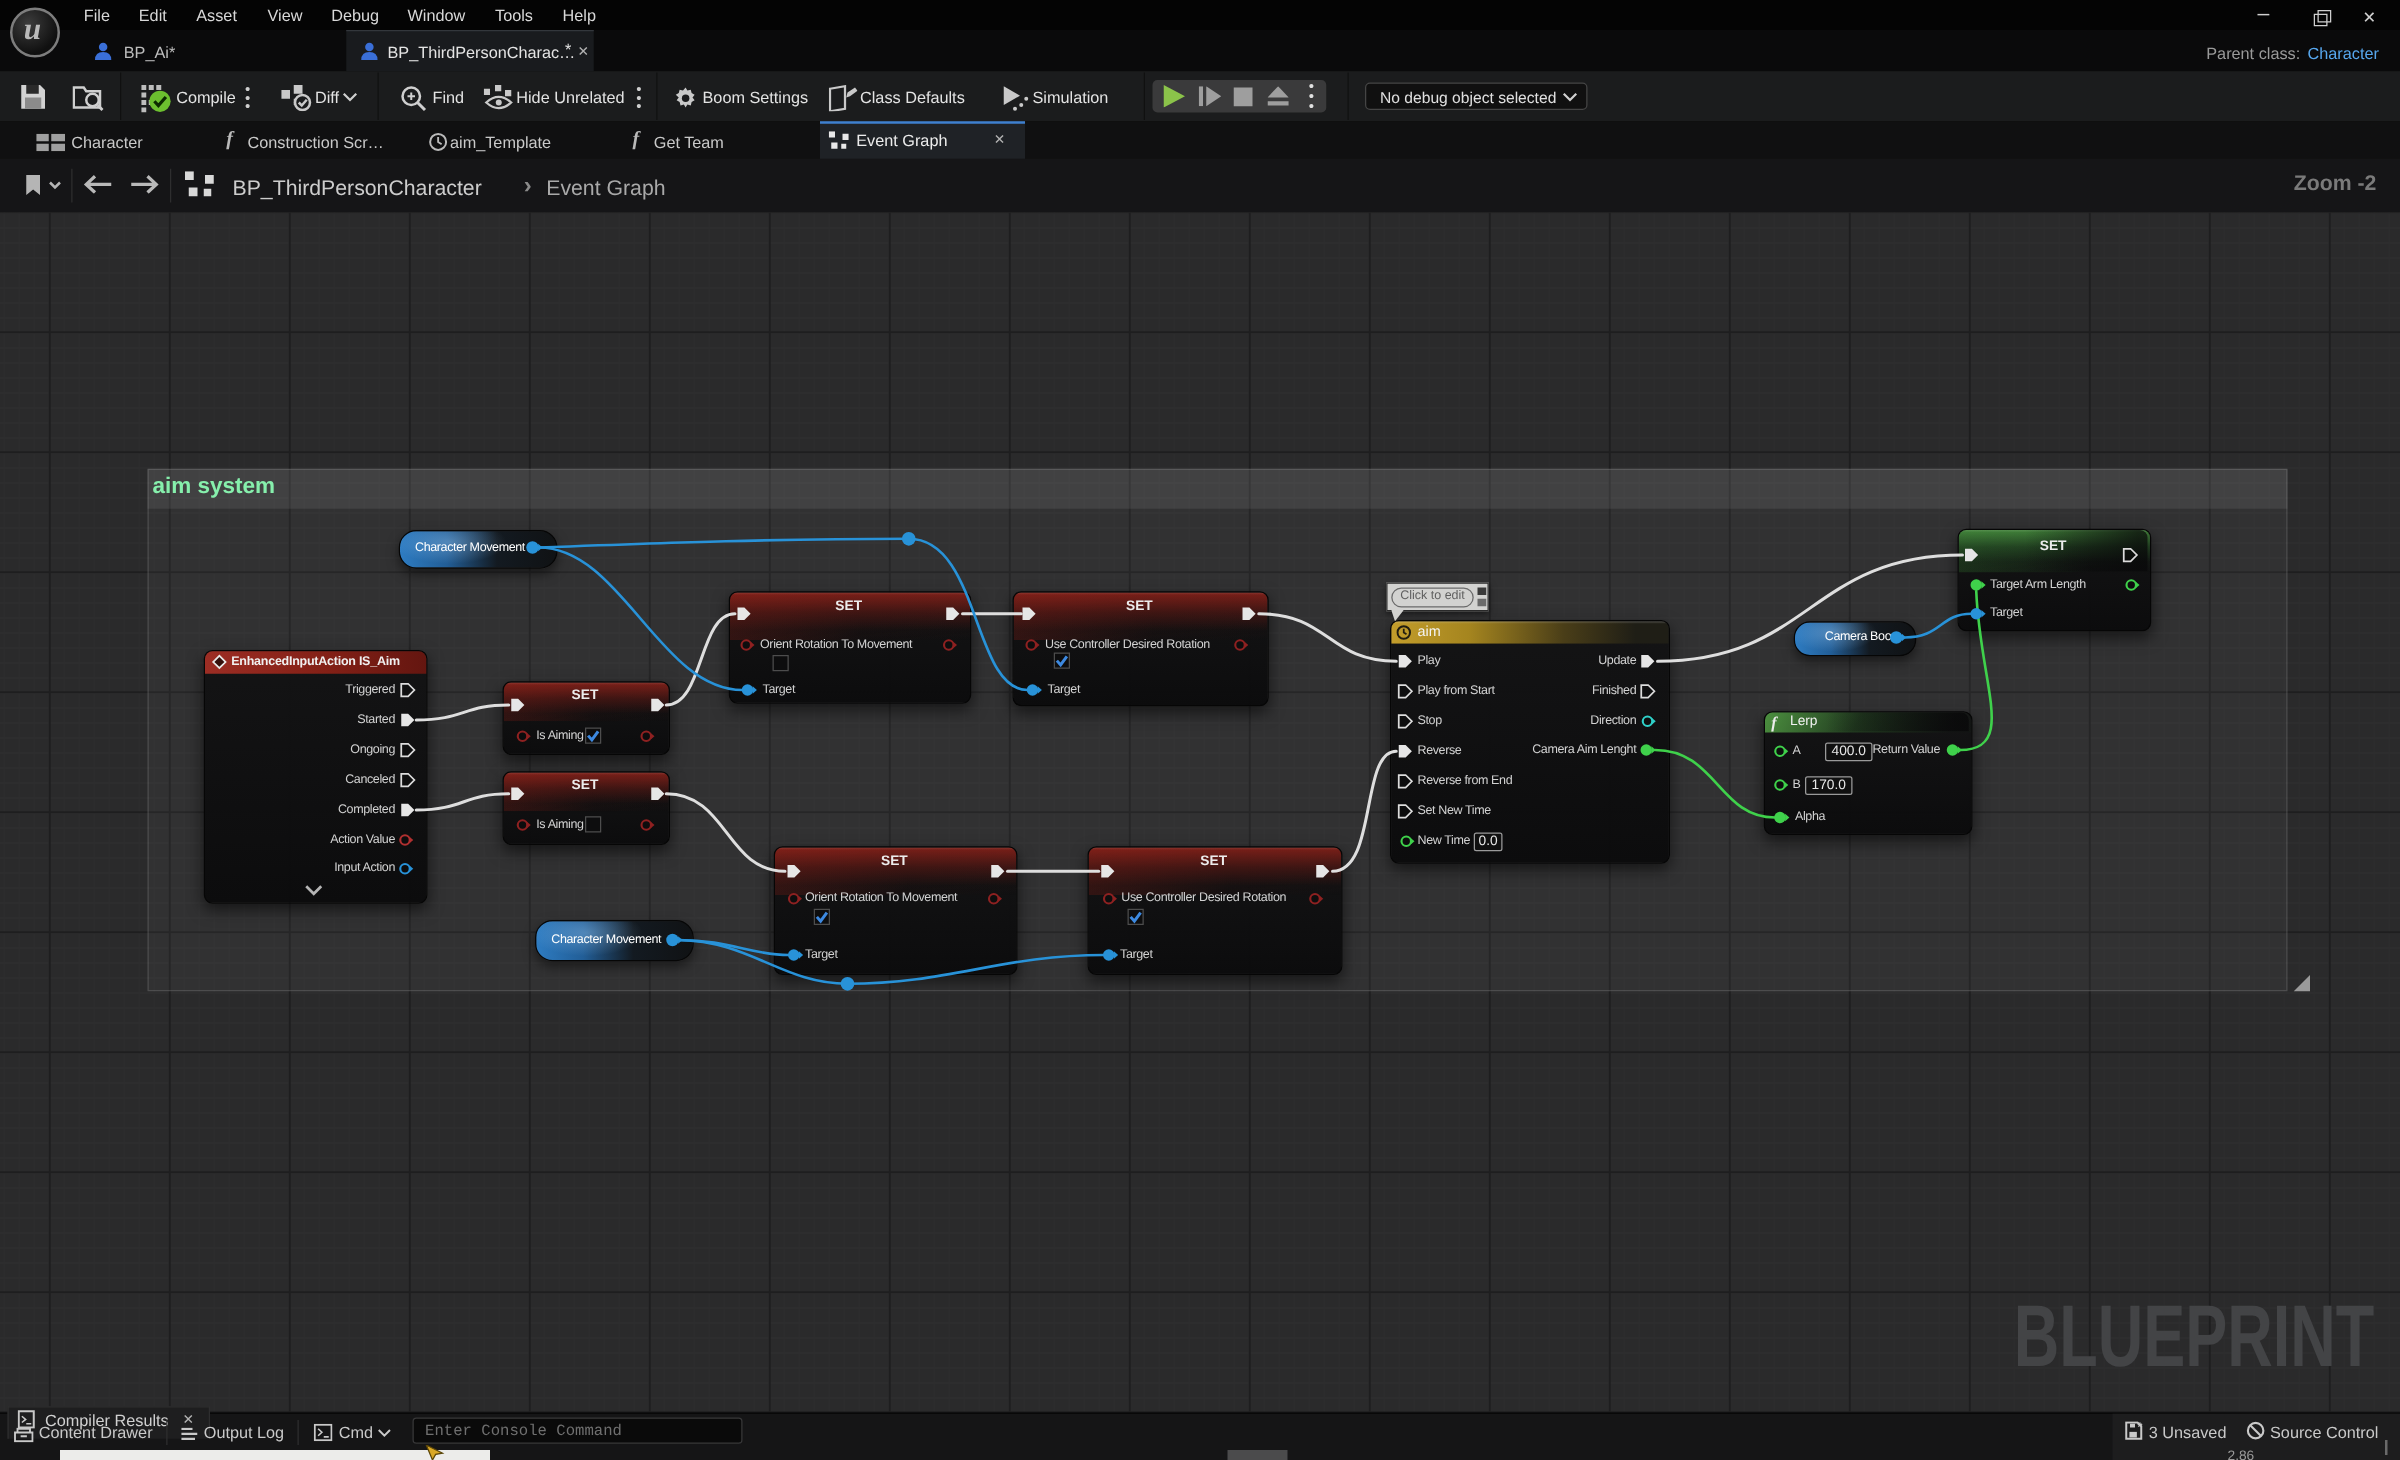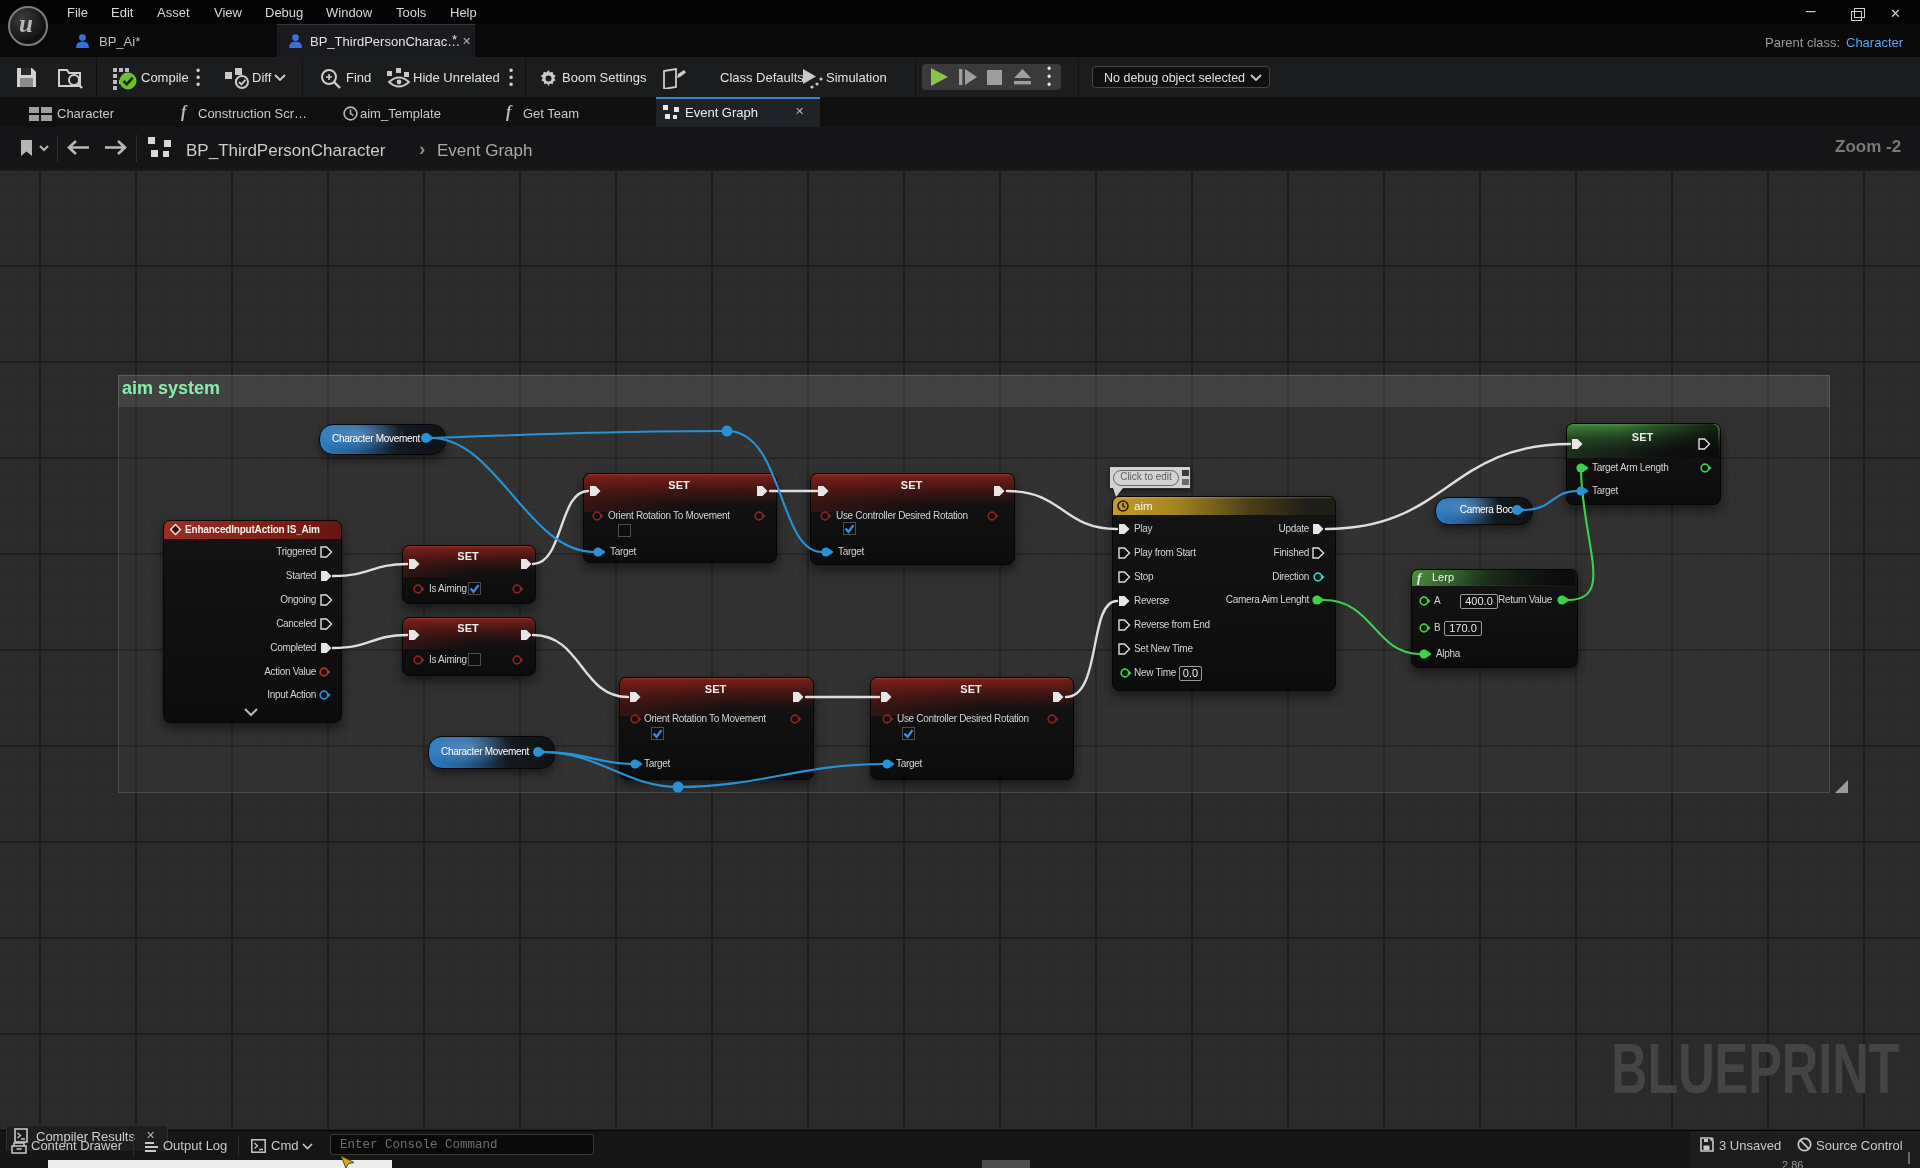--- a/index.html
+++ b/index.html
@@ -132,21 +132,21 @@
 <div class="t" style="left:509px;top:68px;font-size:12px;color:#cfcfcf;line-height:7px;">•<br>•<br>•</div>
 <svg class="abs" style="left:538px;top:68px" width="21" height="21" viewBox="0 0 21 21">
 <path d="M10.5 2 l1.4 2.4 2.7-.7.7 2.7 2.4 1.4-1.7 2.2 1.7 2.2-2.4 1.4-.7 2.7-2.7-.7-1.4 2.4-1.4-2.4-2.7.7-.7-2.7-2.4-1.4 1.7-2.2L2.6 7.8 5 6.4l.7-2.7 2.7.7z" fill="#c9c9c9"></path>
 <circle cx="10.5" cy="10.5" r="3" fill="#1b1c1d"></circle>
   </svg>
 <div class="t" style="left:562px;top:70px;font-size:13px;color:#e3e3e3;font-weight:normal;">Boom Settings</div>
 <svg class="abs" style="left:663px;top:68px" width="23" height="21" viewBox="0 0 23 21">
 <path d="M1 3 l12-2 v18 l-12 2 z" fill="none" stroke="#c9c9c9" stroke-width="1.8"></path>
 <path d="M15 6 l6-4 2 2.6-6 4.4-3 1z" fill="#c9c9c9"></path>
   </svg>
-<div class="t" style="left:688px;top:70px;font-size:13px;color:#e3e3e3;font-weight:normal;margin-left:32px;">Class Defaults</div>
+<div class="t" style="left:688px;top:70px;font-size:13px;color:#e3e3e3;font-weight:normal;">Class Defaults</div>
 <svg class="abs" style="left:800px;top:68px" width="23" height="21" viewBox="0 0 23 21">
 <path d="M3 1 l13 7.5 L3 16z" fill="#c9c9c9"></path>
     <g fill="#c9c9c9">
       <circle cx="17" cy="16" r="1.6"></circle>
       <circle cx="12" cy="19" r="1.6"></circle>
       <circle cx="21" cy="11" r="1.6"></circle>
     </g>
   </svg>
 <div class="t" style="left:826px;top:70px;font-size:13px;color:#e3e3e3;font-weight:normal;">Simulation</div>
 <div class="abs" style="left:922px;top:64px;width:139px;height:26px;background:#3a3a3b;border-radius:4px;"></div>

